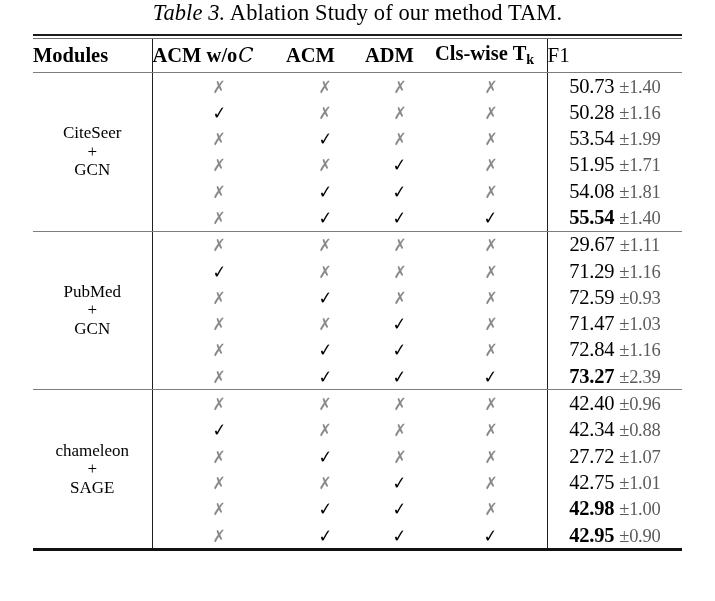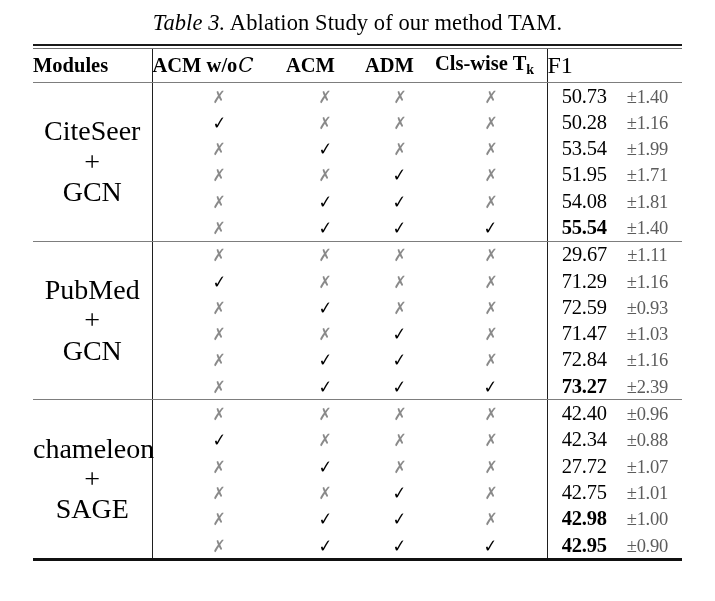--- a/index.html
+++ b/index.html
@@ -21,21 +21,20 @@
     height: 601px;
     box-sizing: border-box;
     padding: 0;
   }
 
   
   .caption {
     text-align: center;
     font-size: 22.5px;
     line-height: 1.15;
-    padding-top: 10px;
     letter-spacing: 0.1px;
     white-space: nowrap;
   }
   .caption .tbl-label { font-style: italic; }
 
   
   .table-wrap {
     position: relative;
     margin: 8px 33px 0 33px;
     width: 649px;
@@ -86,21 +85,21 @@
   
   .hdr {
     height: 33px;
     text-align: left;
     font-weight: bold;
     font-size: 20.5px;
     white-space: nowrap;
   }
   .hdr-f1 {
     font-weight: normal;
-    font-size: 24px;
+    font-size: 21px;
   }
   .cal-c {
     font-family: "DejaVu Serif", "Liberation Serif", serif;
     font-style: italic;
     font-weight: normal;
     font-size: 20px;
     padding-left: 1px;
   }
   .sub-k {
     font-size: 14px;
@@ -130,39 +129,39 @@
     font-family: "DejaVu Sans", sans-serif;
     font-size: 18px;
     font-weight: bold;
     display: inline-block;
     transform: scaleX(0.95) rotate(-4deg);
   }
 
   
   td.modcell {
     text-align: center;
-    font-size: 28px;
+    font-size: 17px;
     line-height: 1.08;
     white-space: nowrap;
   }
 
   
   td.f1cell {
     text-align: center;
     font-size: 20.5px;
     white-space: nowrap;
     padding-left: 4px;
   }
   .f1-main { letter-spacing: -0.2px; }
   .f1-main.bold { font-weight: bold; text-align: center; }
   .f1-pm {
     color: #5c5c5c;
     font-size: 18.5px;
     letter-spacing: -0.3px;
-    padding-left: 20px;
+    padding-left: 5px;
   }
 
   
   tr.divider td {
     height: 0;
     padding: 0;
   }
   .div-line {
     height: 1px;
     background: #7d7d7d;

